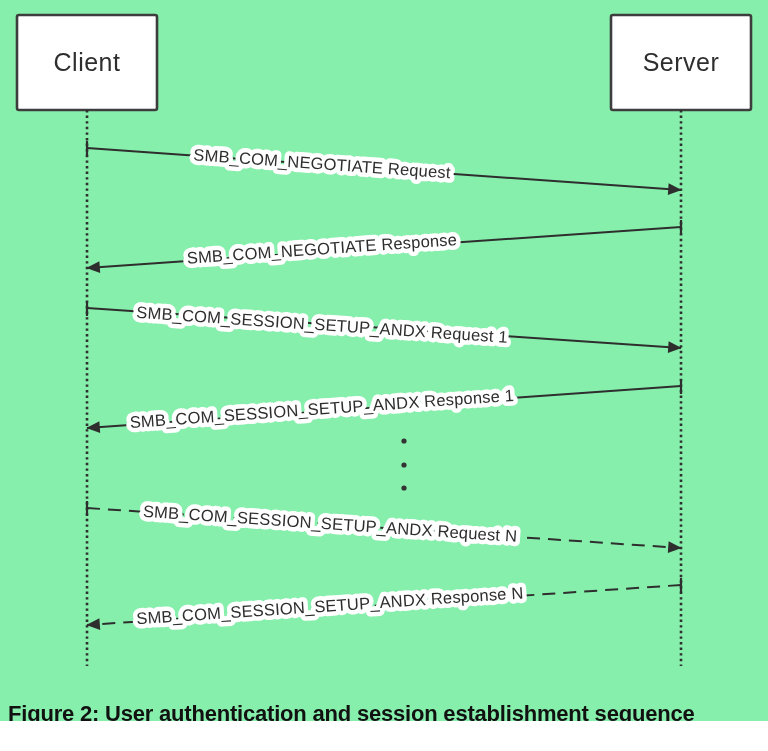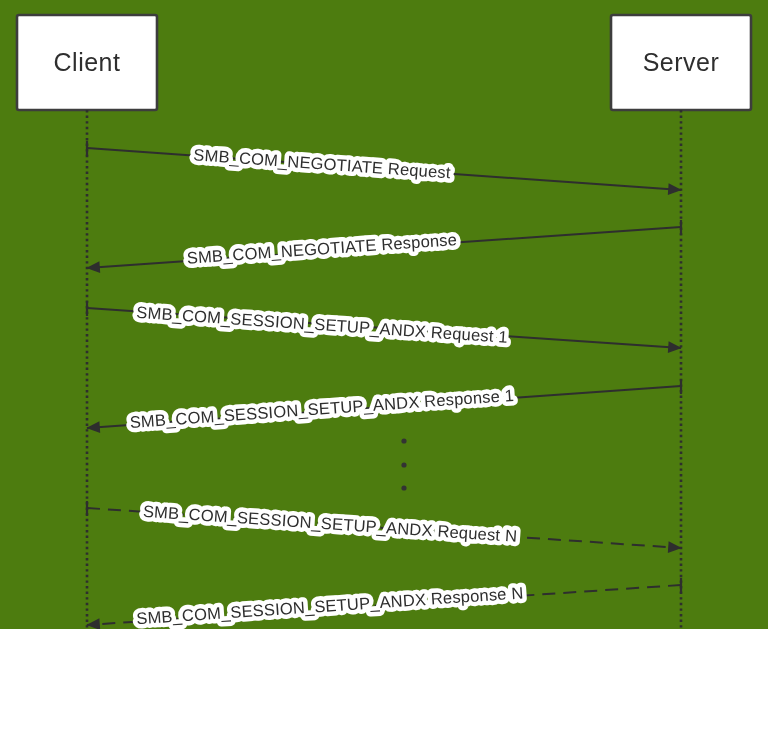--- a/index.html
+++ b/index.html
@@ -3,22 +3,22 @@
 <meta charset="utf-8">
 <style>
   html, body {
     margin: 0;
     padding: 0;
     background: #ffffff;
   }
   .page {
     position: relative;
     width: 768px;
-    height: 629px;
-    background: #4d7c0f;
+    height: 721px;
+    background: #86efac;
     font-family: "Liberation Sans", sans-serif;
     overflow: hidden;
   }
   svg { display: block; }
 
   .actor-box {
     fill: #ffffff;
     stroke: #3d3d3d;
     stroke-width: 2.6px;
   }
@@ -135,13 +135,14 @@
       <text class="msg-label" x="330" y="525" transform="rotate(3.85 330 525)">SMB_COM_SESSION_SETUP_ANDX Request N</text>
     </g>
 
     <g>
       <line class="tail-tick" x1="681" y1="578" x2="681" y2="593"></line>
       <line class="msg-line dashed" x1="681" y1="585" x2="87" y2="625" marker-end="url(#head)"></line>
       <text class="msg-label" x="330" y="607" transform="rotate(-3.85 330 607)">SMB_COM_SESSION_SETUP_ANDX Response N</text>
     </g>
   </svg>
 
+  <div class="figure-caption">Figure 2: User authentication and session establishment sequence</div>
 </div>
 
 </body></html>

